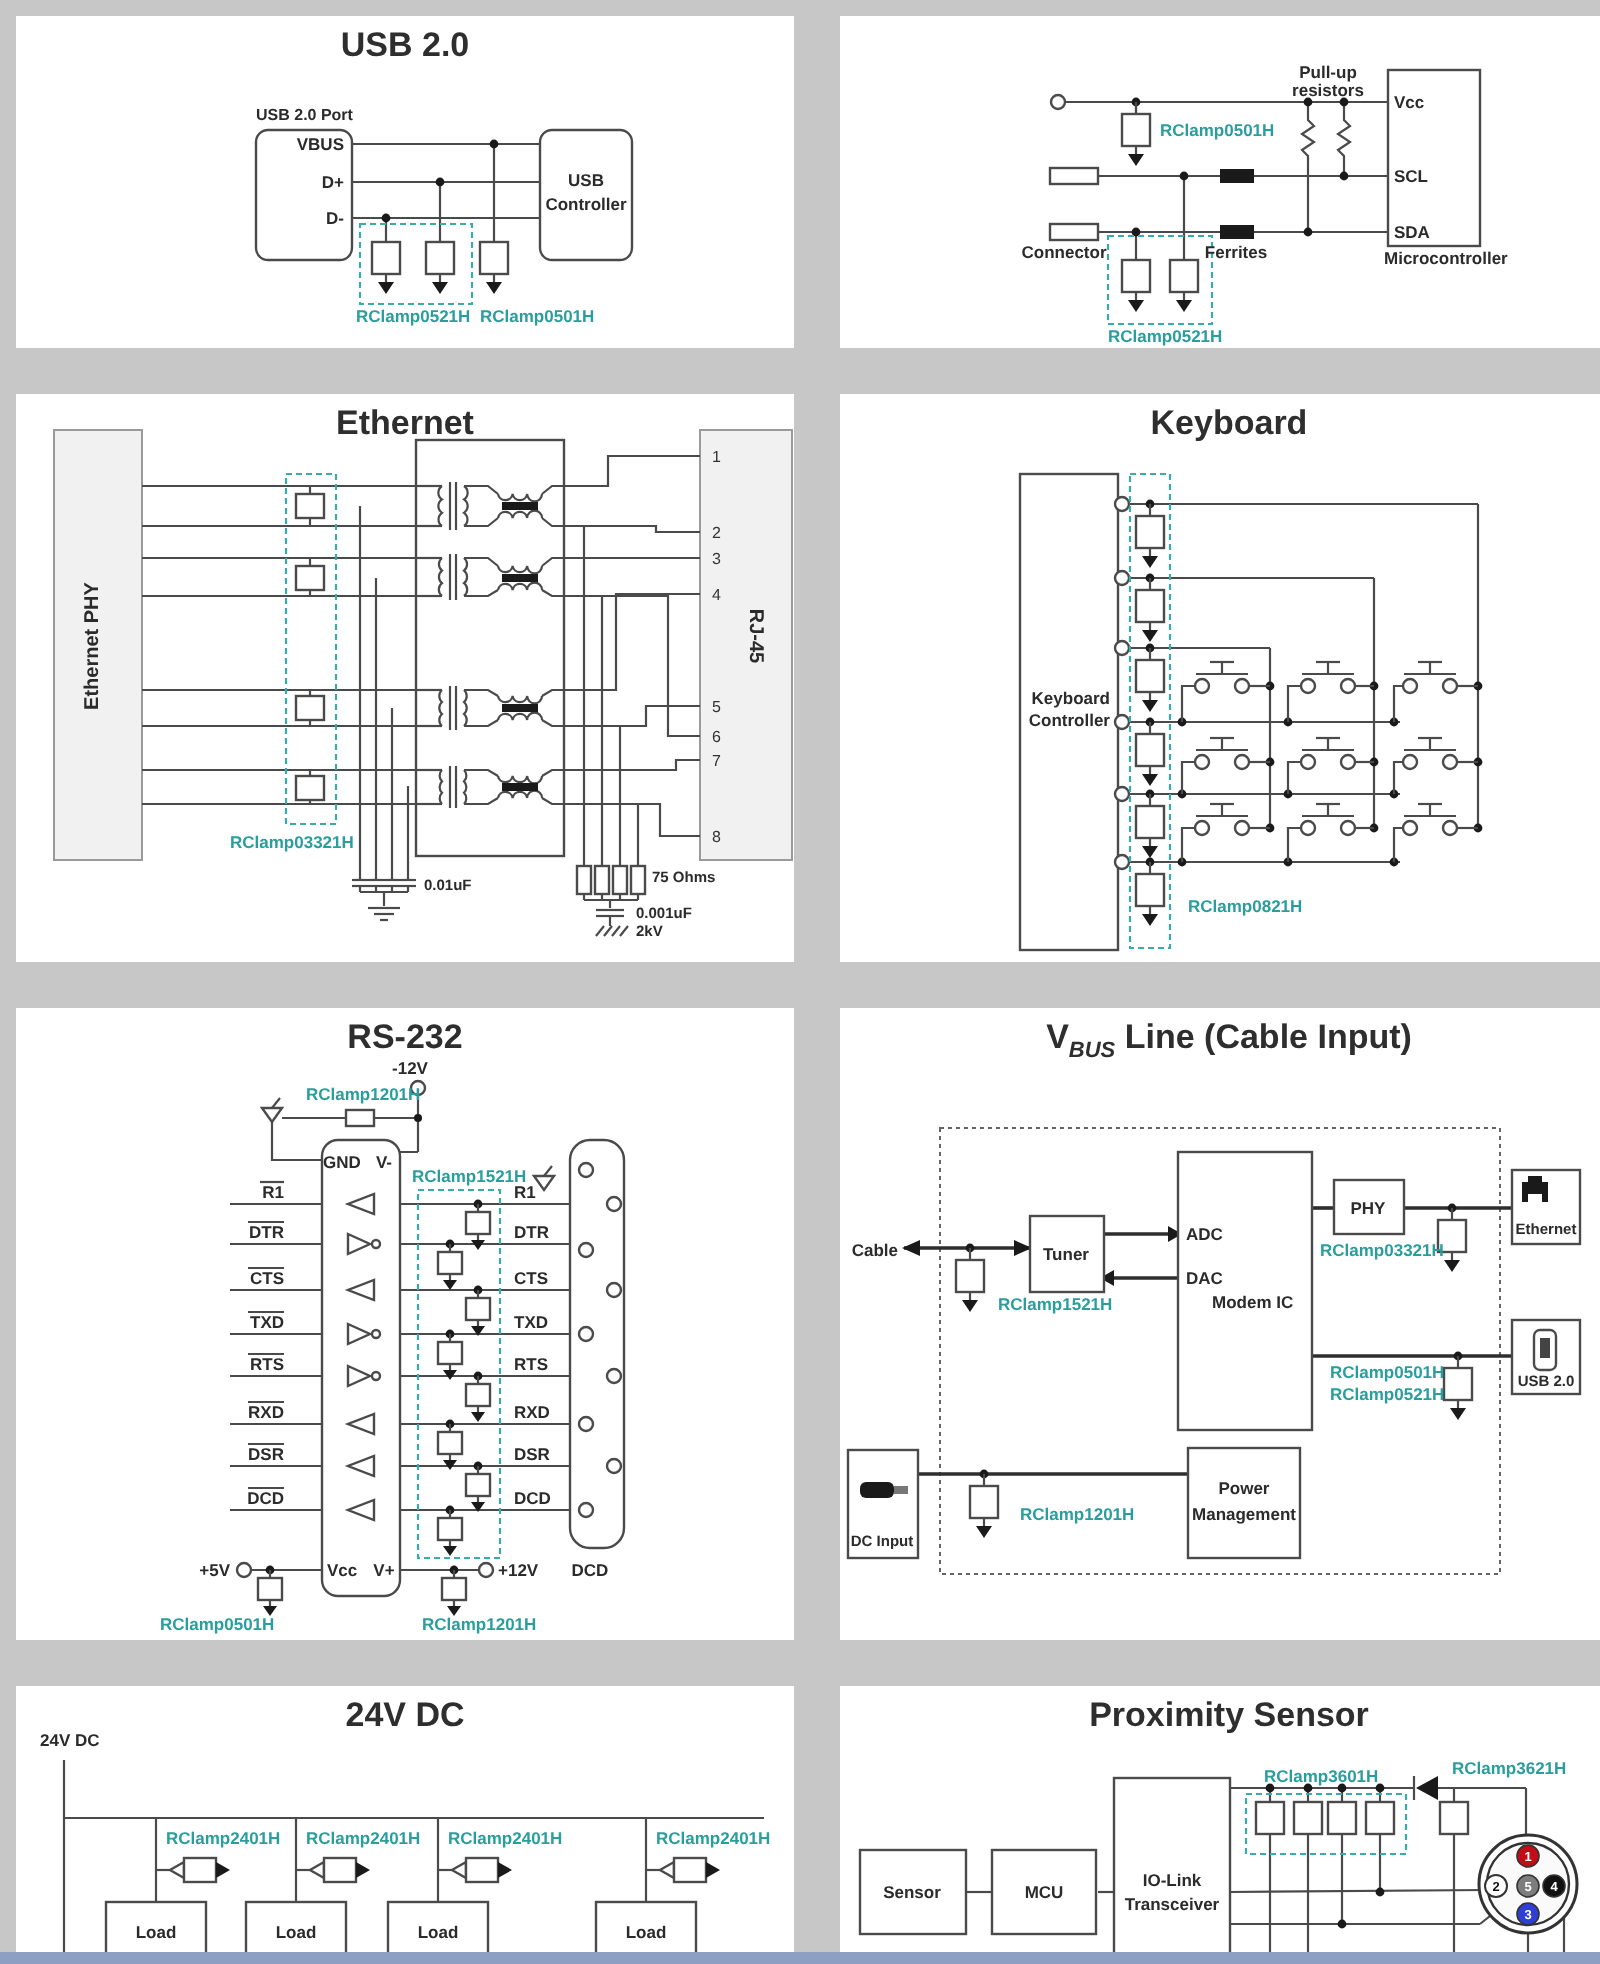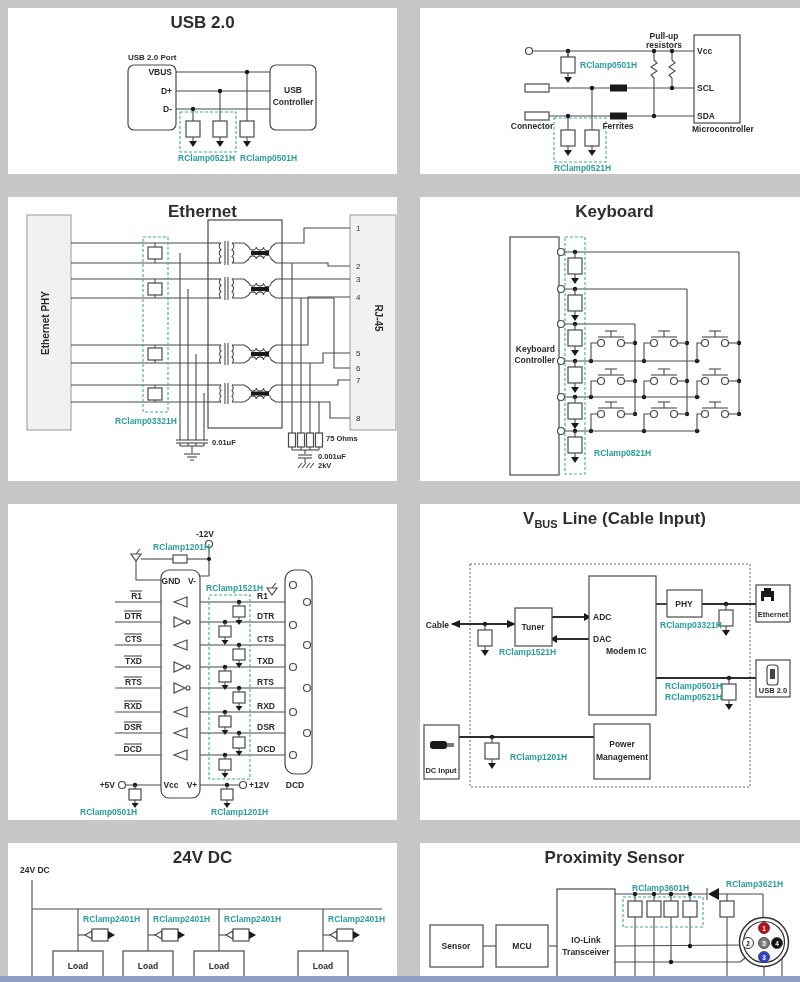--- a/index.html
+++ b/index.html
@@ -1,21 +1,21 @@
 <!DOCTYPE html>
 <html><head>
 <meta charset="utf-8">
 <style>
   html,body{margin:0;padding:0;background:#e8e8e8;font-family:"Liberation Sans",sans-serif;}
   .frame{position:relative;width:800px;height:982px;background:#c7c7c7;overflow:hidden;}
   .grid{position:absolute;left:8px;top:8px;display:grid;grid-template-columns:389px 389px;grid-template-rows:166px 284px 316px 180px;gap:23px;}
   .panel{position:relative;background:#fff;overflow:hidden;}
   .ptitle{position:absolute;top:5px;left:0;right:0;text-align:center;font-weight:bold;font-size:17px;color:#2e2e2e;z-index:2;font-family:"Liberation Sans",sans-serif;}
   .ptitle sup{font-size:11px;}
-  .ptitle sub{font-size:11px;}
+  .ptitle sub{font-size:11px;font-style:italic;}
   .psvg{position:absolute;left:0;top:0;}
   .bstrip{position:absolute;left:0;bottom:0;width:800px;height:6px;background:#8e9fc4;}
   
   .w{stroke:#4a4a4a;stroke-width:1.1;fill:none;}
   .w2{stroke:#2e2e2e;stroke-width:1.8;fill:none;}
   .bx{fill:#fff;stroke:#4a4a4a;stroke-width:1.2;}
   .gbx{fill:#f1f1f1;stroke:#9a9a9a;stroke-width:1;}
   .dash{fill:none;stroke:#3aabab;stroke-width:1.1;stroke-dasharray:3 2;}
   .dashb{fill:none;stroke:#666;stroke-width:1;stroke-dasharray:2 2;}
   .dot{fill:#1a1a1a;}
@@ -437,20 +437,21 @@
             <use href="#tvs" x="155" y="234"></use>
         <rect x="145" y="40" width="20" height="237" class="dash"></rect>
       </g>
       <text x="135" y="155" text-anchor="end" class="t">Keyboard</text>
       <text x="135" y="166" text-anchor="end" class="t">Controller</text>
       <text x="174" y="259" class="tt">RClamp0821H</text>
     </svg>
   </div>
 
   <div class="panel">
+    <div class="ptitle">RS-232</div>
     <svg class="psvg" width="389" height="316" viewBox="0 0 389 316">
       <g>
         <circle cx="201" cy="40" r="3.5" class="bx"></circle>
         <line x1="201" y1="43.5" x2="201" y2="72" class="w"></line>
         <polyline points="201,72 186,72 186,67" class="w"></polyline>
         <line x1="133" y1="55" x2="165" y2="55" class="w"></line>
         <rect x="165" y="51" width="14" height="8" class="bx"></rect>
         <line x1="179" y1="55" x2="201" y2="55" class="w"></line>
         <circle cx="201" cy="55" r="2" class="dot"></circle>
         <use href="#gnd-arr" x="128" y="50"></use>

